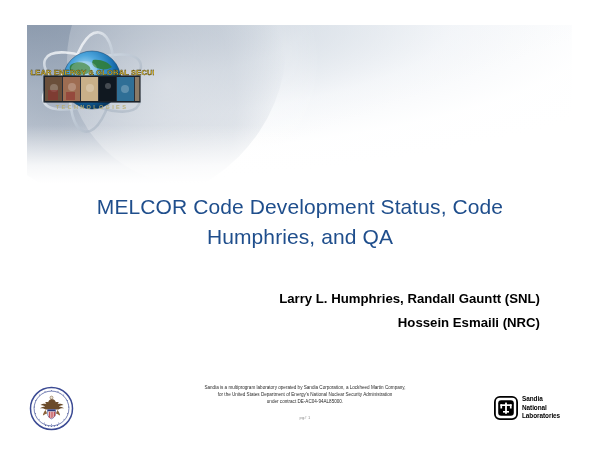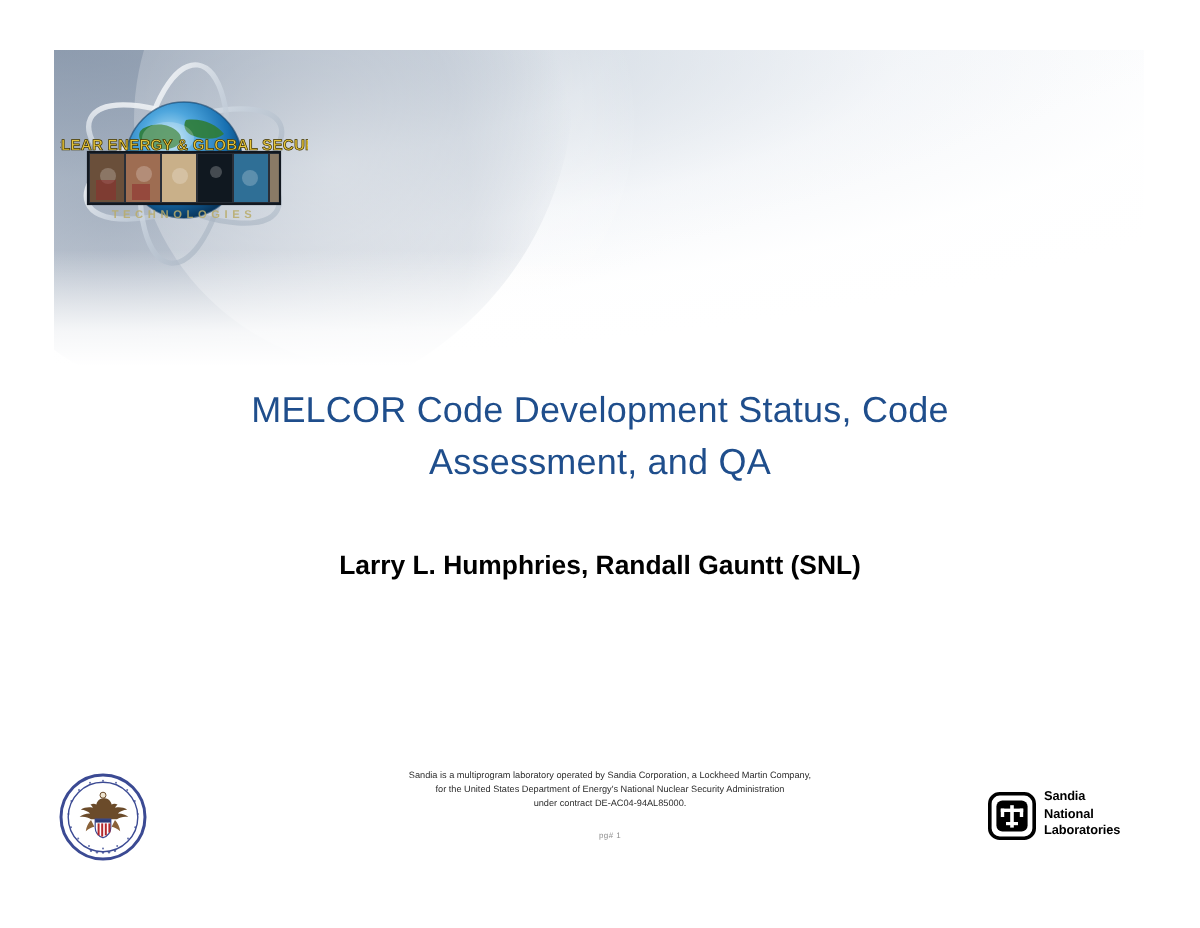--- a/index.html
+++ b/index.html
@@ -94,32 +94,32 @@
   .emblem svg { display: block; }
 
   
   .title {
     position: absolute;
     left: 60px;
     top: 192px;
     width: 480px;
     text-align: center;
     color: #1f4e8c;
-    font-size: 18px;
+    font-size: 21px;
     line-height: 1.45;
     letter-spacing: 0.1px;
   }
 
   
   .authors {
     position: absolute;
     left: 60px;
-    top: 271px;
+    top: 287px;
     width: 480px;
-    text-align: center;
+    text-align: right;
     color: #000000;
     font-weight: bold;
     font-size: 13.2px;
     line-height: 1.85;
   }
   .authors div { white-space: nowrap; }
 
   
   .disclaimer {
     position: absolute;
@@ -248,25 +248,26 @@
       </g>
       <rect x="14" y="46" width="96" height="26" fill="none" stroke="#121820" stroke-width="1.1"></rect>
 
       <text x="62" y="45" text-anchor="middle" font-family="'Liberation Sans', sans-serif" font-size="7.6" font-weight="bold" fill="#e8c63a" stroke="#3a2f00" stroke-width=".35" letter-spacing=".1">NUCLEAR ENERGY &amp; GLOBAL SECURITY</text>
       <text x="62" y="79" text-anchor="middle" font-family="'Liberation Sans', sans-serif" font-size="5.6" font-weight="bold" fill="#b9ac6a" letter-spacing="2.3" opacity=".85">TECHNOLOGIES</text>
     </svg>
   </div>
 
   <div class="title">
     <div>MELCOR Code Development Status, Code</div>
-    <div>Assessment, and QA</div>
+    <div>Humphries, and QA</div>
   </div>
 
   <div class="authors">
     <div>Larry L. Humphries, Randall Gauntt (SNL)</div>
+    <div>Hossein Esmaili (NRC)</div>
   </div>
 
   <div class="seal">
     <svg viewBox="0 0 45 45" width="45" height="45" aria-hidden="true">
       <circle cx="22.5" cy="22.5" r="21" fill="#ffffff" stroke="#3b4a93" stroke-width="1.5"></circle>
       <circle cx="22.5" cy="22.5" r="17.4" fill="none" stroke="#3b4a93" stroke-width="0.7"></circle>
 
       <g fill="#3b4a93" opacity=".78">
         <circle cx="22.5" cy="4.4" r="0.5"></circle>
           <circle cx="29" cy="5.4" r="0.5"></circle>

